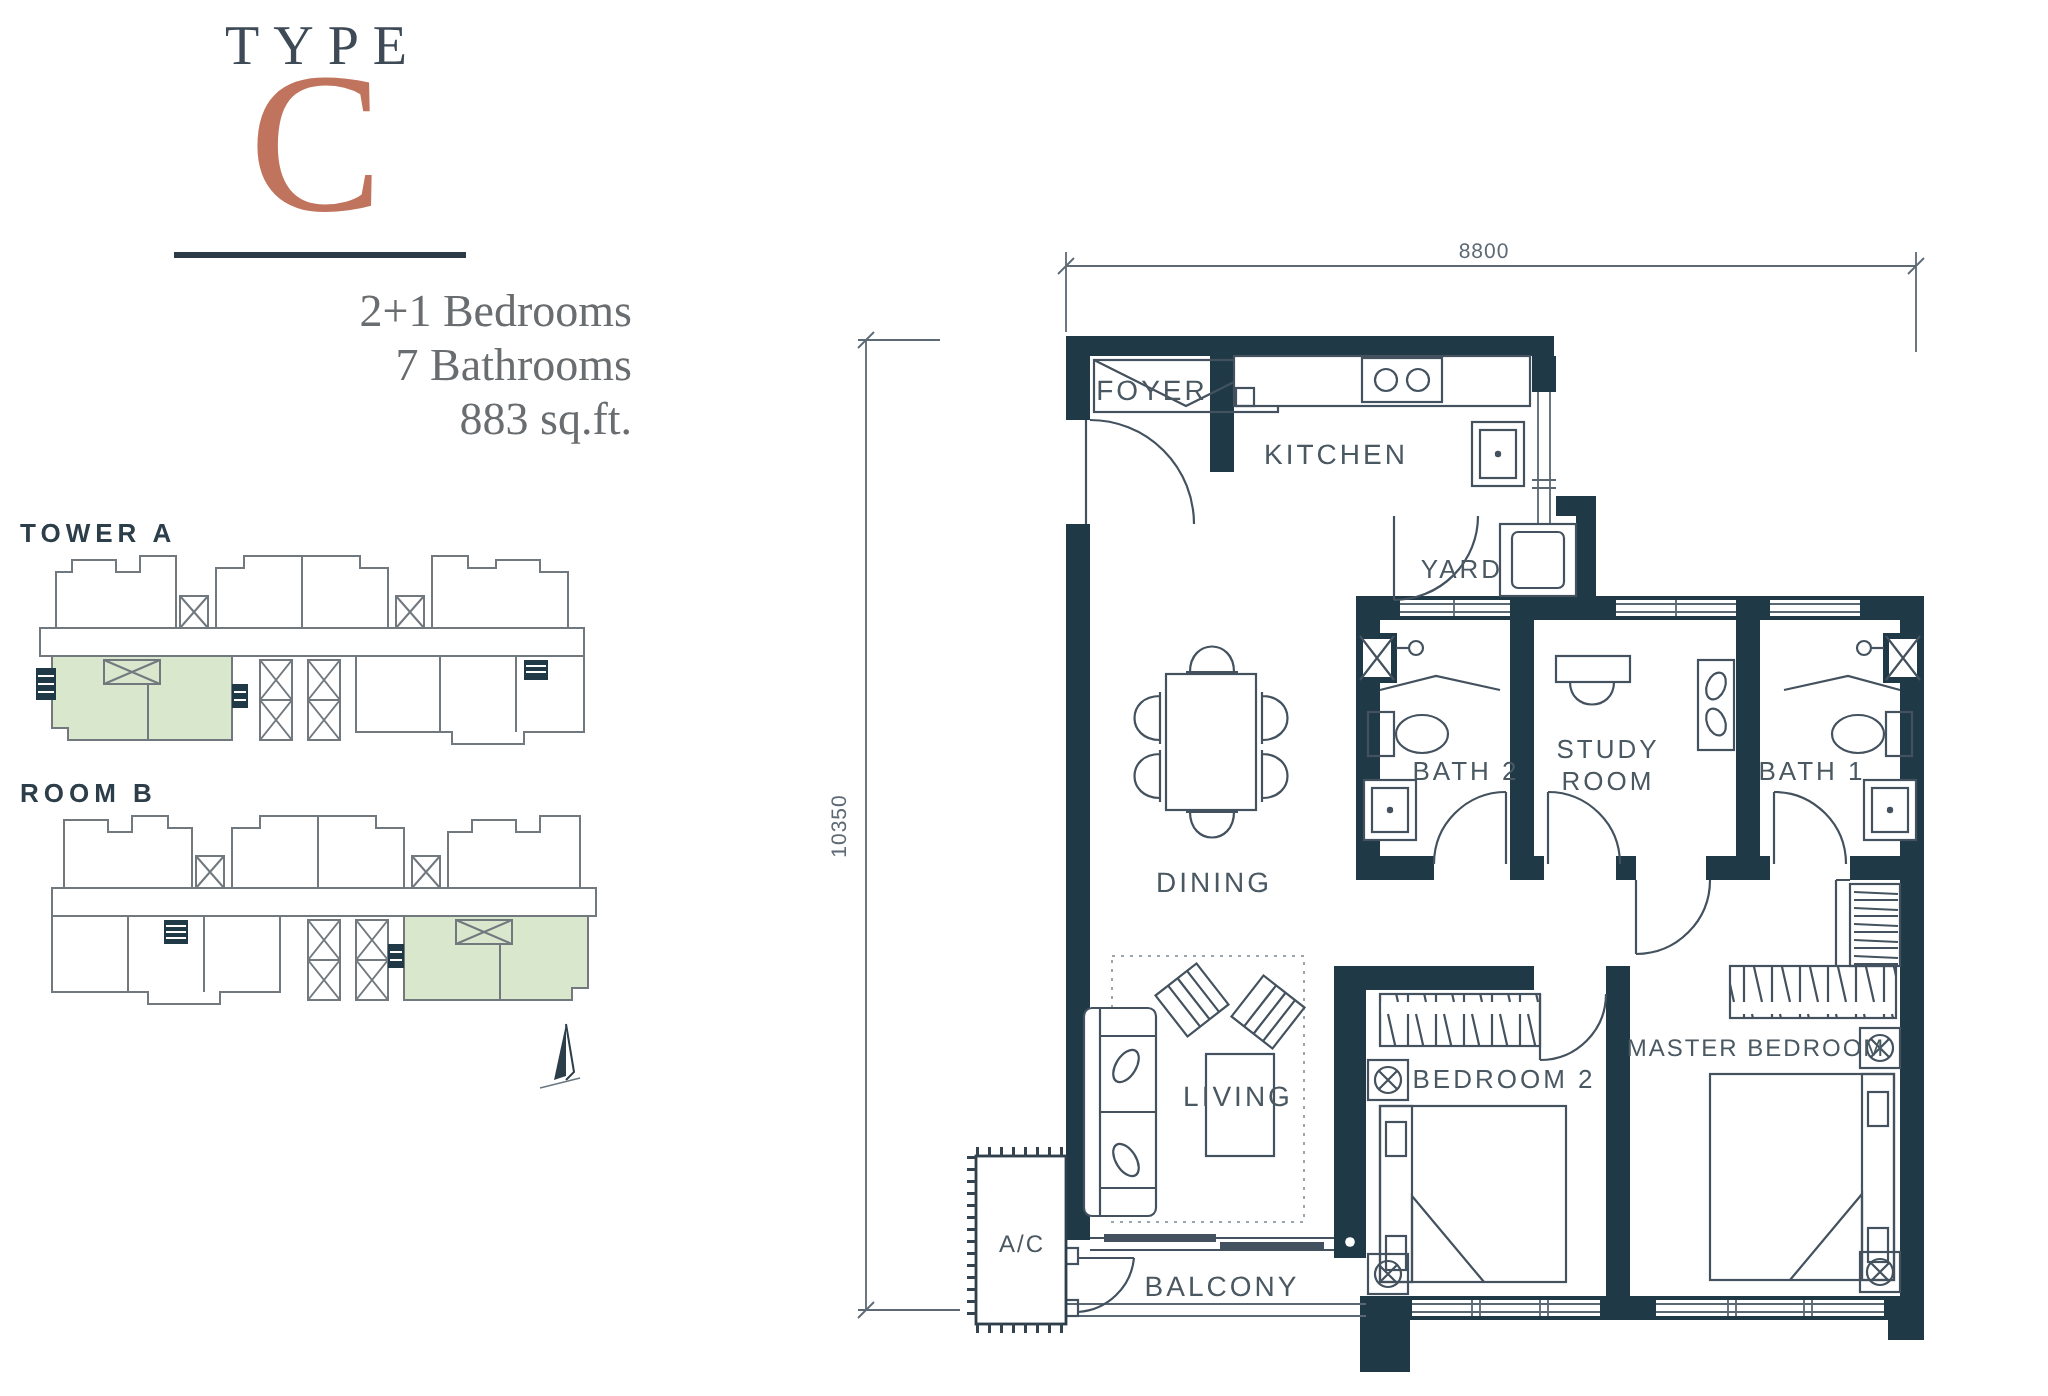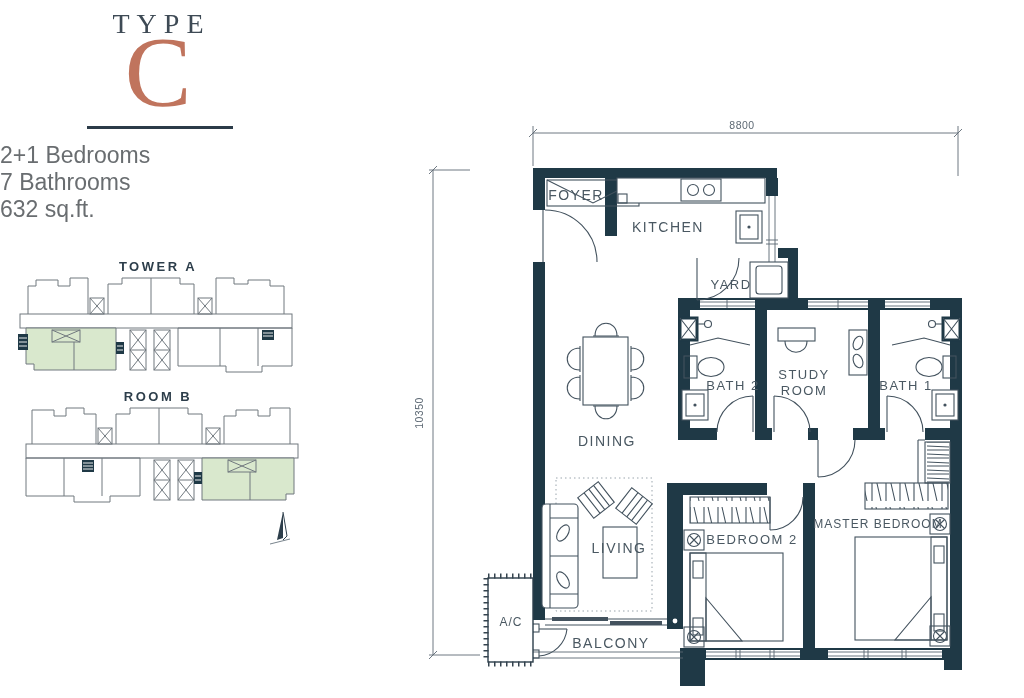--- a/index.html
+++ b/index.html
@@ -5,23 +5,23 @@
   html,body{margin:0;padding:0;background:#fff;}
   .page{position:relative;width:1024px;height:698px;background:#ffffff;overflow:hidden;
         font-family:"Liberation Sans",sans-serif;}
   
   .type-label{position:absolute;left:0;top:8px;width:316px;text-align:center;
       font-family:"Liberation Serif",serif;font-size:28px;letter-spacing:7px;
       color:#3e4a55;padding-left:7px;box-sizing:border-box;}
   .type-letter{position:absolute;left:0;top:22px;width:316px;text-align:center;
       font-family:"Liberation Serif",serif;font-size:100px;line-height:1;color:#c0745d;}
   .title-divider{position:absolute;left:87px;top:126px;width:146px;height:3px;background:#2b3b48;}
-  .specs{position:absolute;left:0;top:142px;width:316px;text-align:left;
-      font-size:23px;line-height:27px;color:#696d70;}
-  .tower-label{position:absolute;left:10px;width:296px;text-align:center;
+  .specs{position:absolute;left:0;top:142px;width:316px;text-align:right;
+      font-size:23px;line-height:27px;color:#696d70;font-family:Liberation Serif, serif;}
+  .tower-label{position:absolute;left:10px;width:296px;text-align:left;
       font-size:13px;font-weight:bold;letter-spacing:2.5px;color:#2d3e4b;}
   .kp{position:absolute;}
   
   .w{fill:#1f3946;stroke:none;}
   .fx{fill:none;stroke:#43525e;stroke-width:1.1;}
   .fxw{fill:#ffffff;stroke:#43525e;stroke-width:1.1;}
   .thin{fill:none;stroke:#5a6873;stroke-width:0.9;}
   .dimline{stroke:#5d6974;stroke-width:0.9;fill:none;}
   .rl{font-family:"Liberation Sans",sans-serif;fill:#4a5862;letter-spacing:1.5px;
       text-anchor:middle;font-size:14px;}
@@ -38,21 +38,21 @@
 <body>
 
 <div class="page">
 
   <div class="type-label">TYPE</div>
   <div class="type-letter">C</div>
   <div class="title-divider"></div>
   <div class="specs">
     <div>2+1 Bedrooms</div>
     <div>7 Bathrooms</div>
-    <div>632 sq.ft.</div>
+    <div>883 sq.ft.</div>
   </div>
 
   <div class="tower-label" style="top:259px">TOWER A</div>
 
   <svg class="kp" style="left:12px;top:272px" width="288" height="106" viewBox="0 0 288 106">
     <g class="kpl">
       <path d="M16 42 V14 H24 V8 H46 V14 H58 V6 H76 V42"></path>
       <path d="M96 42 V12 H110 V6 H168 V12 H182 V42"></path>
         <path d="M139 6 V42"></path>
       <path d="M204 42 V6 H222 V12 H236 V8 H258 V14 H272 V42"></path>

